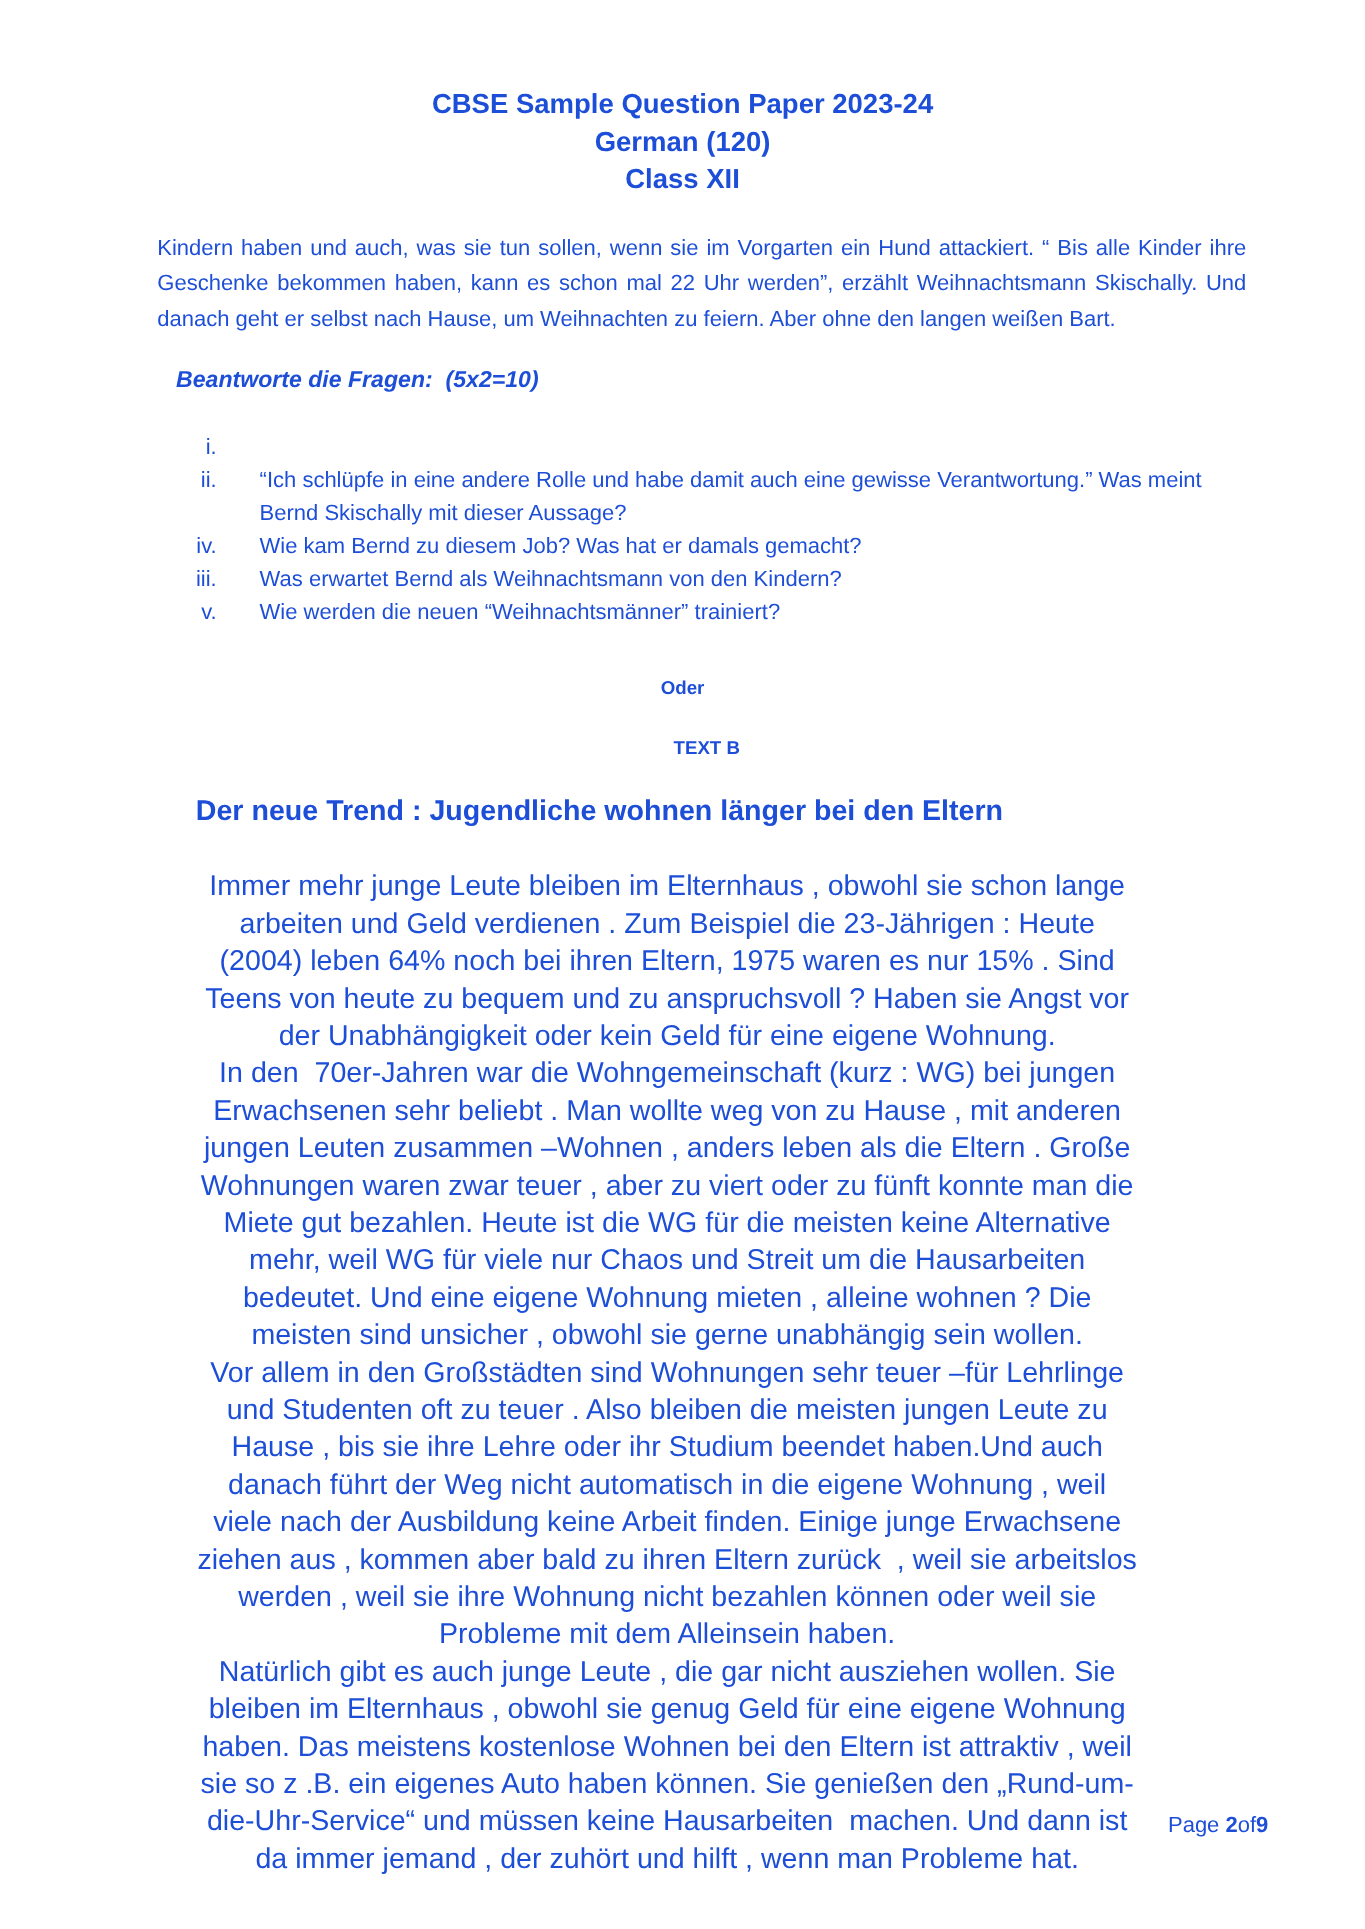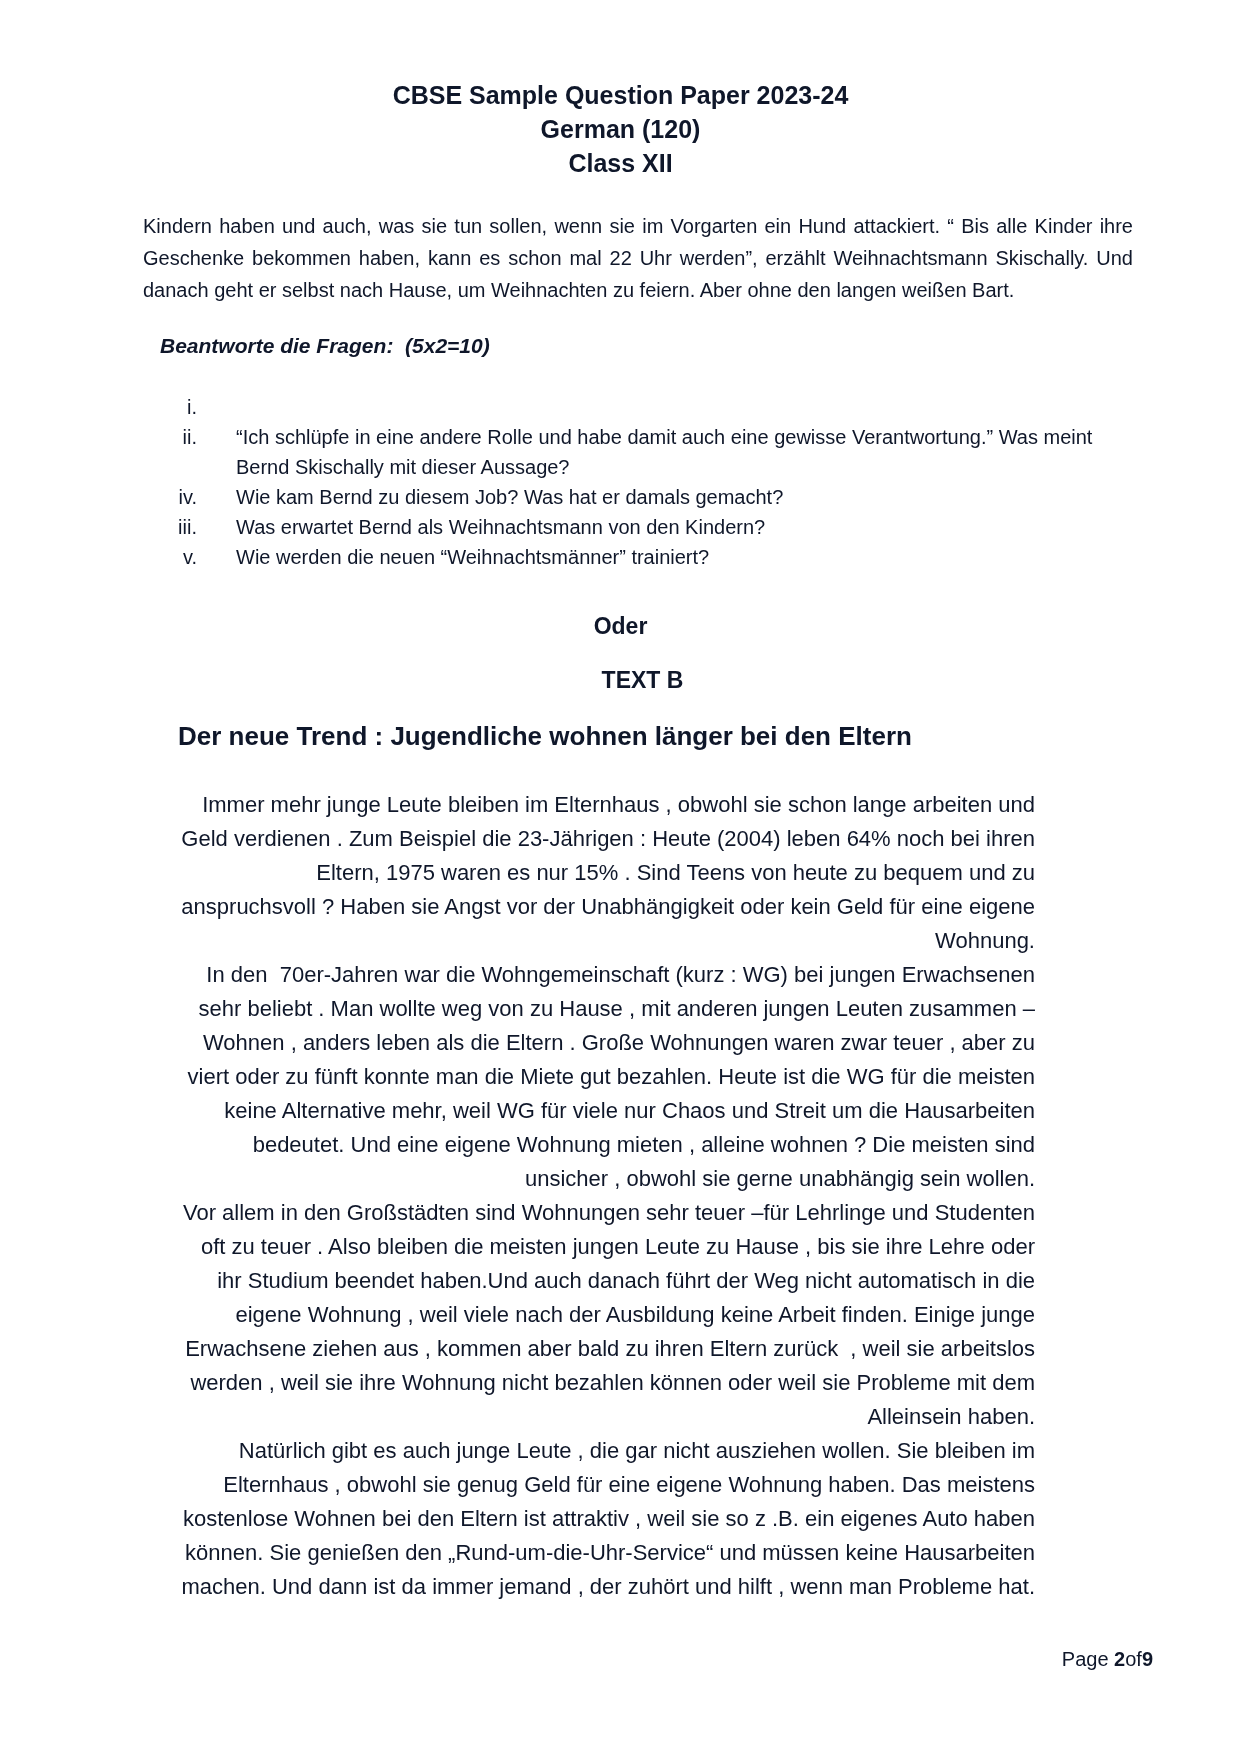--- a/index.html
+++ b/index.html
@@ -2,21 +2,21 @@
 <html lang="de"><head>
 <meta charset="utf-8">
 <style>
   html, body { margin: 0; padding: 0; background: #e8e8e8; }
   .page {
     position: relative;
     width: 1241px;
     height: 1754px;
     margin: 0 auto;
     background: #ffffff;
-    color: #0f172a;
+    color: #1d4ed8;
     font-family: "Liberation Sans", sans-serif;
     overflow: hidden;
     box-sizing: border-box;
   }
   .doc-header {
     padding-top: 78px;
     text-align: center;
     font-weight: bold;
     font-size: 25px;
     line-height: 34px;
@@ -49,38 +49,38 @@
     text-align: right;
   }
   .question-text {
     margin-left: 39px;
     max-width: 870px;
     white-space: pre-wrap;
   }
   .center-label {
     text-align: center;
     font-weight: bold;
-    font-size: 23px;
+    font-size: 17px;
     line-height: 28px;
   }
   .or-separator { margin-top: 40px; }
   .text-b-label { margin-top: 26px; margin-left: 44px; }
   .text-b-title {
     margin: 28px 136px 0 178px;
     font-weight: bold;
     font-size: 26px;
     line-height: 28px;
     white-space: pre-wrap;
   }
   .text-b-body {
     margin: 38px 0 0 178px;
     width: 857px;
-    font-size: 22px;
+    font-size: 26px;
     line-height: 34px;
-    text-align: right;
+    text-align: center;
   }
   .text-b-body p {
     margin: 0;
     white-space: pre-wrap;
   }
   .page-footer {
     position: absolute;
     top: 1617px;
     right: 88px;
     font-size: 20px;

